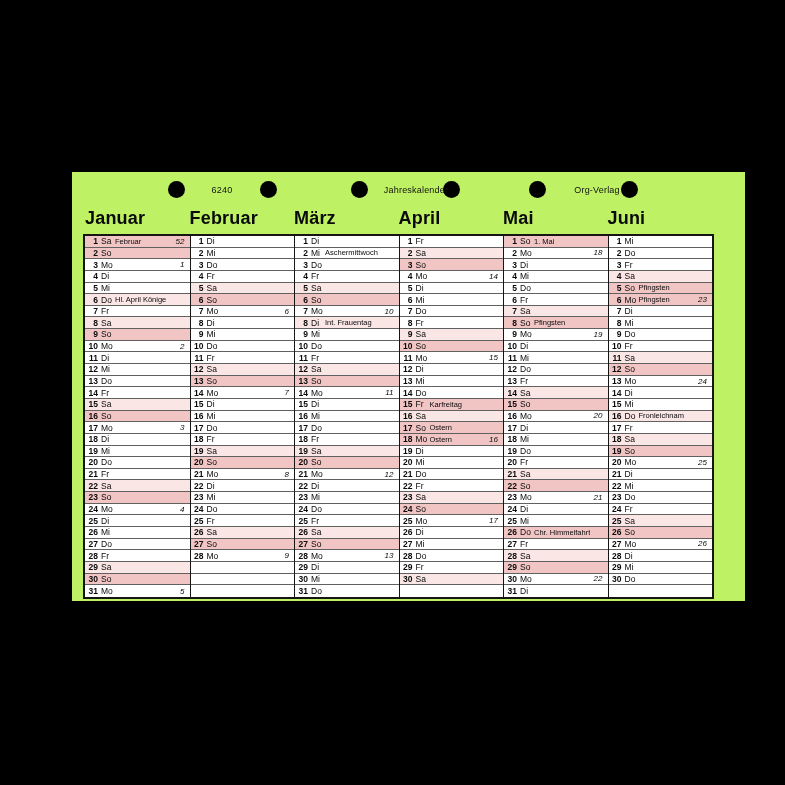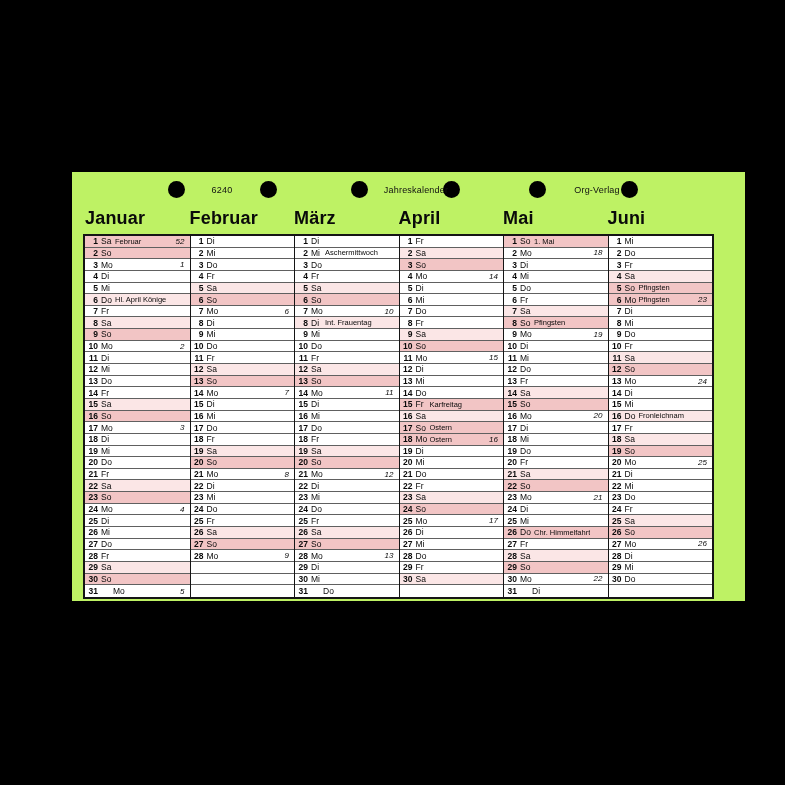--- a/index.html
+++ b/index.html
@@ -71,21 +71,21 @@
   }
   .mcol:first-child { border-left: none; }
   .drow {
     height: 11.65px;
     box-sizing: border-box;
     border-bottom: 1px solid #606060;
     display: flex;
     align-items: center;
     overflow: hidden;
   }
-  .mcol .drow:last-child { border-bottom: none; gap: 12px; }
+  .mcol .drow:last-child { border-bottom: none; }
   .hl-dark  { background: var(--hl-dark, #f2c5c5); }
   .hl-light { background: var(--hl-light, #fbe6e6); }
   .dnum {
     width: 13px;
     flex: none;
     text-align: right;
     font-size: 8.5px;
     font-weight: bold;
     color: #0a0a0a;
   }

